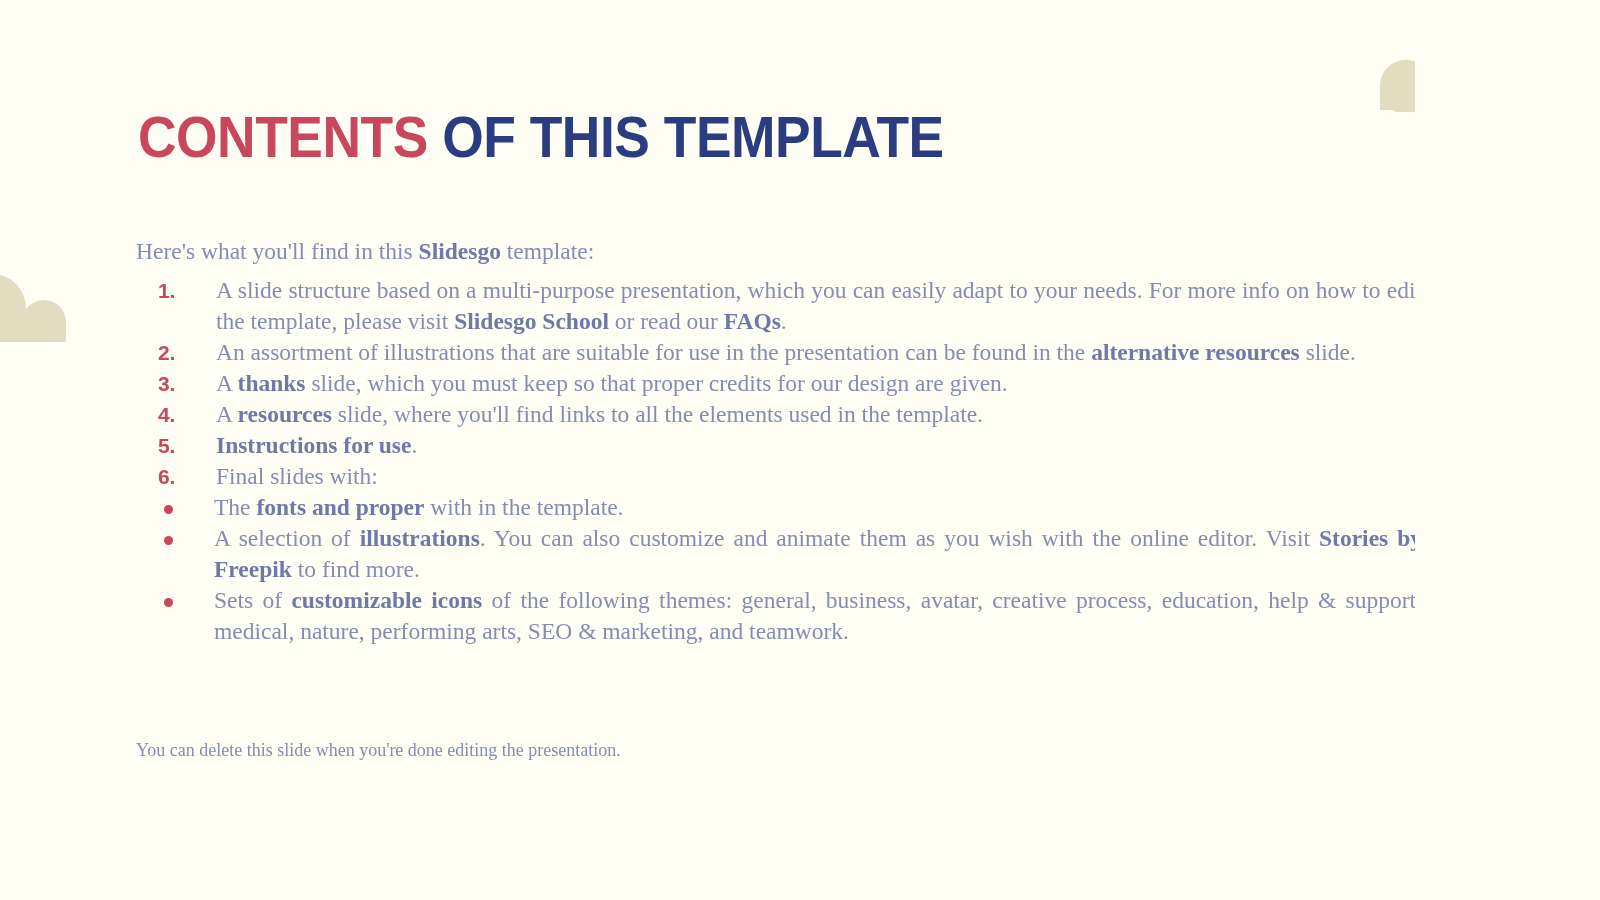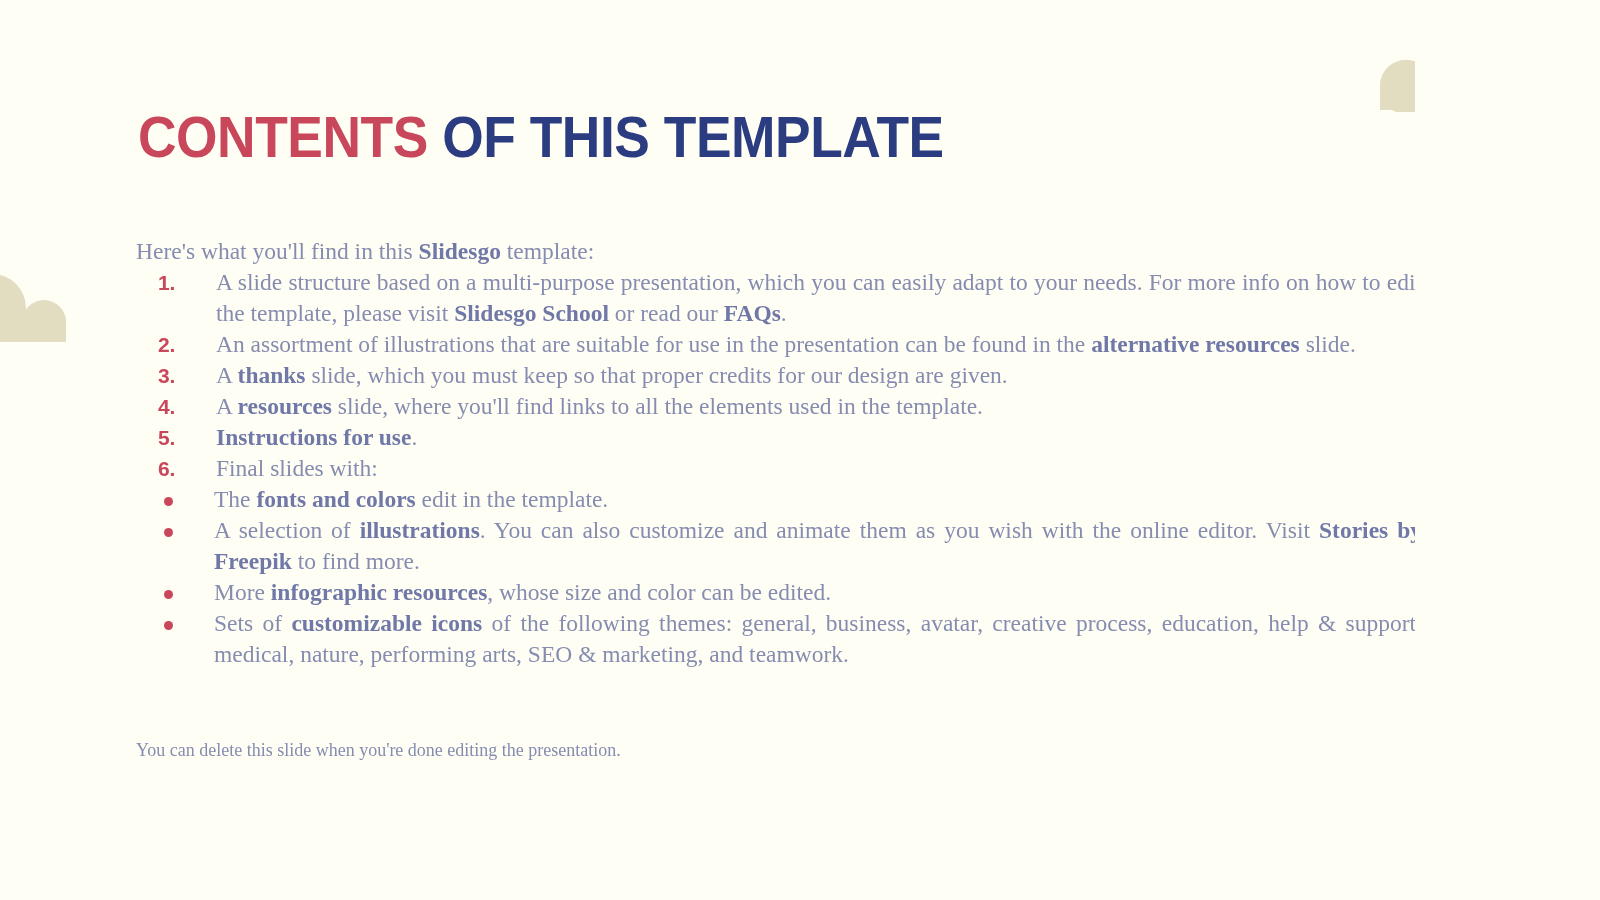--- a/index.html
+++ b/index.html
@@ -45,21 +45,21 @@
   
   #body-copy {
     position:absolute;
     left:136px; top:236px;
     width:1286px;
     color:#868CB0;
     font-size:23.5px;
     line-height:31px;
   }
 
-  .intro-line { margin-bottom:0px; }
+  .intro-line { margin-bottom:8px; }
 
   b, .bold { font-weight:bold; color:#7078A8; }
 
   
   ol.main-list {
     list-style:none;
     margin:0; padding:0;
   }
   ol.main-list > li {
     position:relative;
@@ -173,30 +173,26 @@
         </li>
         <li class="no-justify">
           <span class="num">6.</span>
           <span class="li-text"><span>Final slides with:</span></span>
         </li>
       </ol>
 
     <ul class="sub-list" id="sub-list">
         <li class="no-justify">
           <span class="dot"></span>
-          <span class="li-text"><span>The </span><span class="bold">fonts and colors</span><span> edit in the template.</span></span>
+          <span class="li-text"><span>The </span><span class="bold">fonts and proper</span><span> with in the template.</span></span>
         </li>
         <li>
           <span class="dot"></span>
           <span class="li-text"><span>A selection of </span><span class="bold">illustrations</span><span>. You can also customize and animate them as you wish with the online editor. Visit </span><span class="bold">Stories by Freepik</span><span> to find more.</span></span>
         </li>
-        <li class="no-justify">
-          <span class="dot"></span>
-          <span class="li-text"><span>More </span><span class="bold">infographic resources</span><span>, whose size and color can be edited.</span></span>
-        </li>
         <li>
           <span class="dot"></span>
           <span class="li-text"><span>Sets of </span><span class="bold">customizable icons</span><span> of the following themes: general, business, avatar, creative process, education, help &amp; support, medical, nature, performing arts, SEO &amp; marketing, and teamwork.</span></span>
         </li>
       </ul>
 
   </div>
 
   <p id="outro">You can delete this slide when you're done editing the presentation.</p>
 

